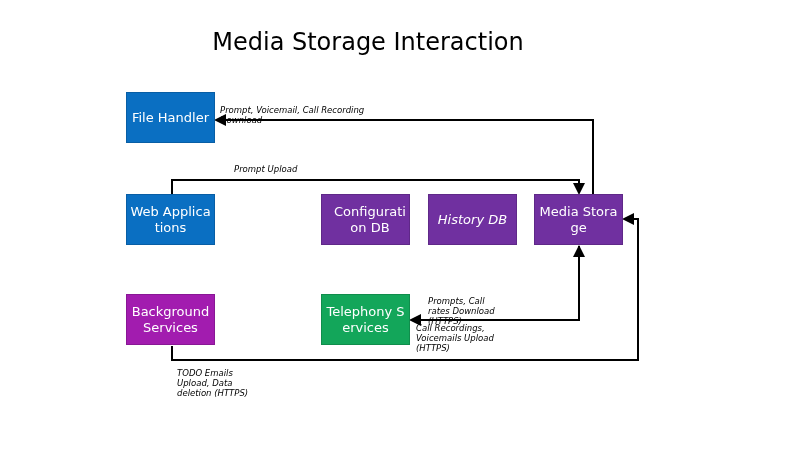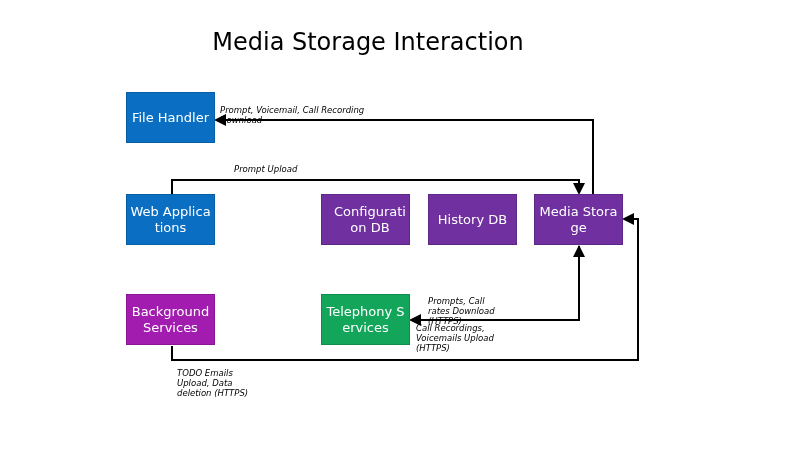--- a/index.html
+++ b/index.html
@@ -32,21 +32,21 @@
 </div>
 <div class="node" style="left:126px;top:194px;background:#0a6fc2;">
   <span>Web Applications</span>
 </div>
 <div class="node" style="left:126px;top:294px;background:#a21caf;">
   <span>Background Services</span>
 </div>
 <div class="node" style="left:321px;top:194px;background:#7030a0;padding-left:11px;">
   <span>Configuration DB</span>
 </div>
-<div class="node" style="left:428px;top:194px;background:#7030a0;">
+<div class="node" style="left:428px;top:194px;background:#7030a0;font-style:italic;">
   <span>History DB</span>
 </div>
 <div class="node" style="left:534px;top:194px;background:#7030a0;">
   <span>Media Storage</span>
 </div>
 <div class="node" style="left:321px;top:294px;background:#13a65a;">
   <span>Telephony Services</span>
 </div>
 
 <div class="elabel" style="left:220px;top:105px;width:170px;">Prompt, Voicemail, Call Recording Download</div>

